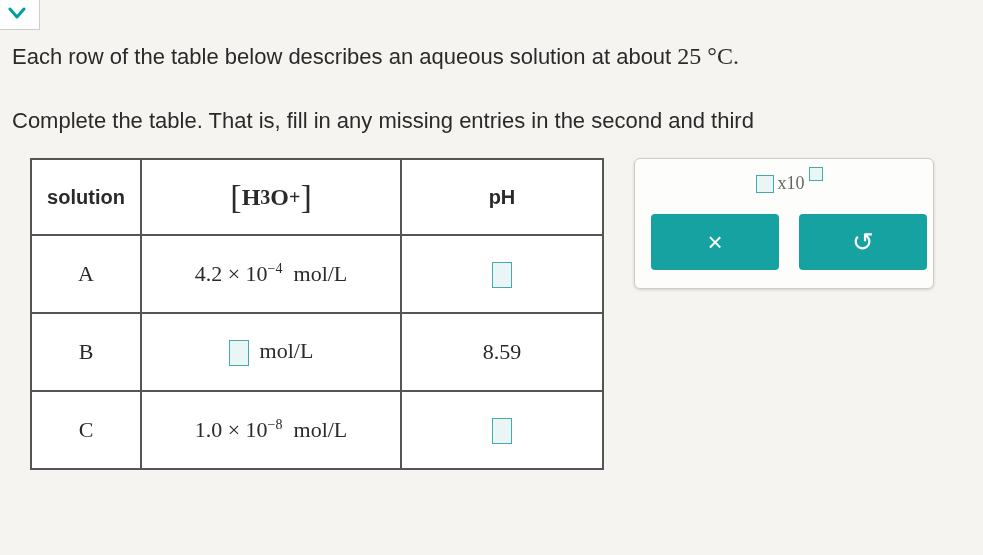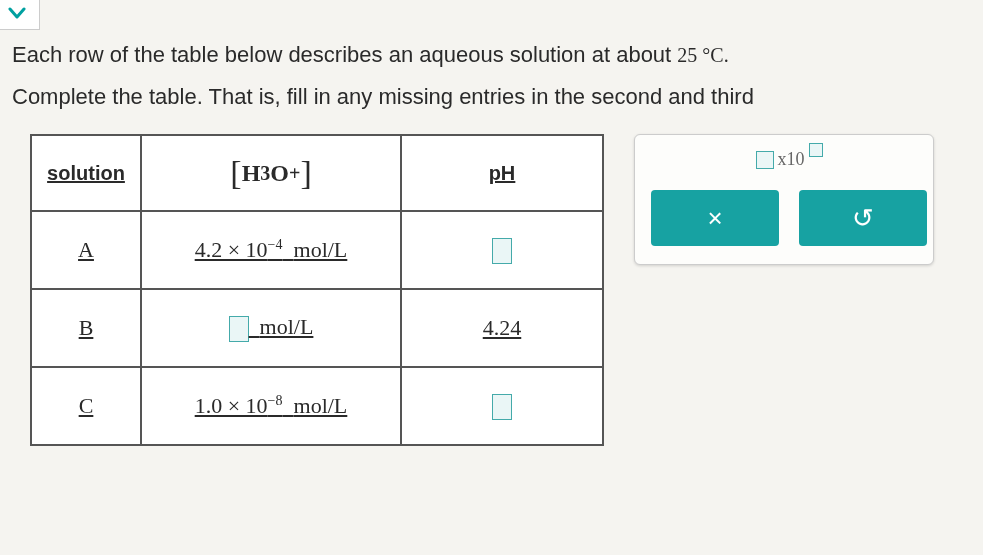--- a/index.html
+++ b/index.html
@@ -22,31 +22,30 @@
   .chevron {
     color: #00a0a0;
     font-size: 18px;
     font-weight: bold;
   }
   .content {
     padding: 8px 10px 10px 12px;
     font-size: 22px;
     line-height: 1.55;
   }
-  .temp { font-family: 'Times New Roman', serif; font-size: 20px; text-align: right; }
+  .temp { font-family: 'Times New Roman', serif; font-size: 24px; text-align: right; }
   .lower {
     display: flex;
     gap: 30px;
     padding: 10px 10px 10px 30px;
     align-items: flex-start;
   }
   table.ans {
     border-collapse: collapse;
     background: #fff;
-    text-decoration: underline;
   }
   table.ans th, table.ans td {
     border: 2px solid #555;
     text-align: center;
     font-family: 'Times New Roman', serif;
     font-size: 22px;
   }
   table.ans th {
     font-weight: bold;
     padding: 18px 14px;
@@ -97,21 +96,21 @@
     <svg width="18" height="14" viewBox="0 0 18 14">
         <path d="M2 3 L9 11 L16 3" stroke="#00a0a0" stroke-width="3" fill="none" stroke-linecap="round" stroke-linejoin="round"></path>
       </svg>
   </span>
 </div>
 
 <div class="content">
   <p>
     <span>Each row of the table below describes an aqueous solution at about </span><span class="temp">25 °C.</span>
   </p>
-  <p style="margin-top:8px;">
+  <p style="margin-top:29px;">
     <span>Complete the table. That is, fill in any missing entries in the second and third </span>
   </p>
 </div>
 
 <div class="lower">
   <table class="ans">
     <thead>
       <tr>
         <th class="sol">solution</th>
         <th class="h3o">
@@ -135,21 +134,21 @@
           &nbsp;<span>mol/L</span>
         </td>
         <td><span class="blank-box"></span></td>
       </tr>
       <tr>
         <td>B</td>
         <td>
           <span class="blank-box"></span>
           &nbsp;<span>mol/L</span>
         </td>
-        <td>4.24</td>
+        <td>8.59</td>
       </tr>
       <tr>
         <td>C</td>
         <td>
           <span>1.0 × 10</span><span class="sup">−8</span>
           &nbsp;<span>mol/L</span>
         </td>
         <td><span class="blank-box"></span></td>
       </tr>
     </tbody>

